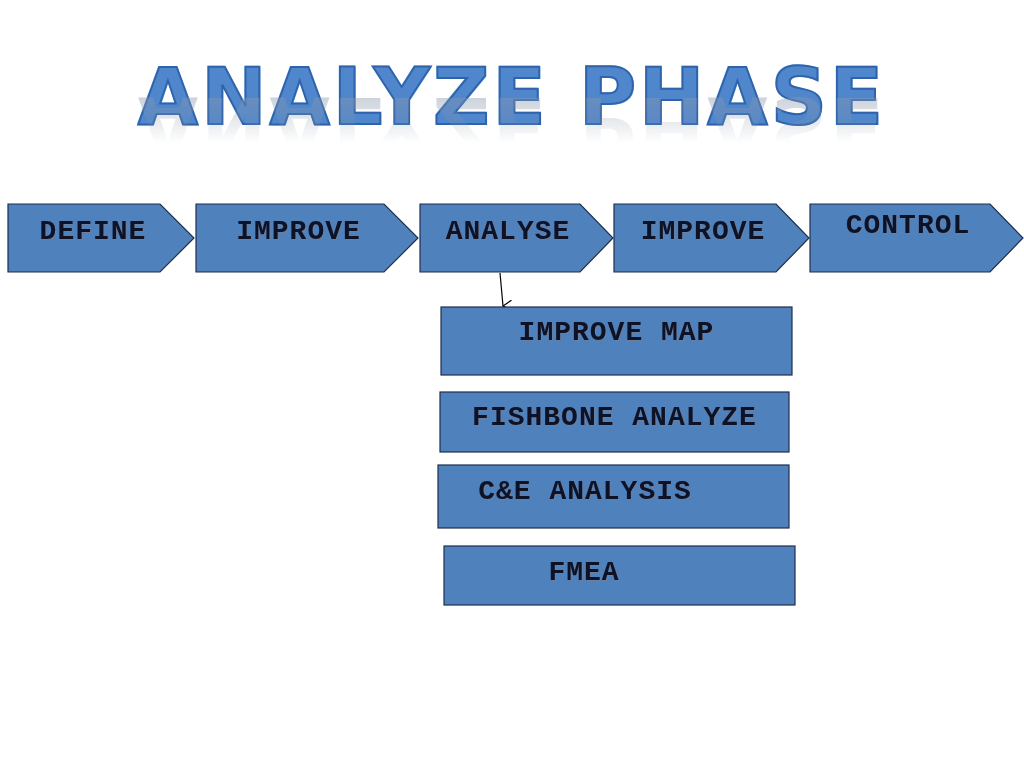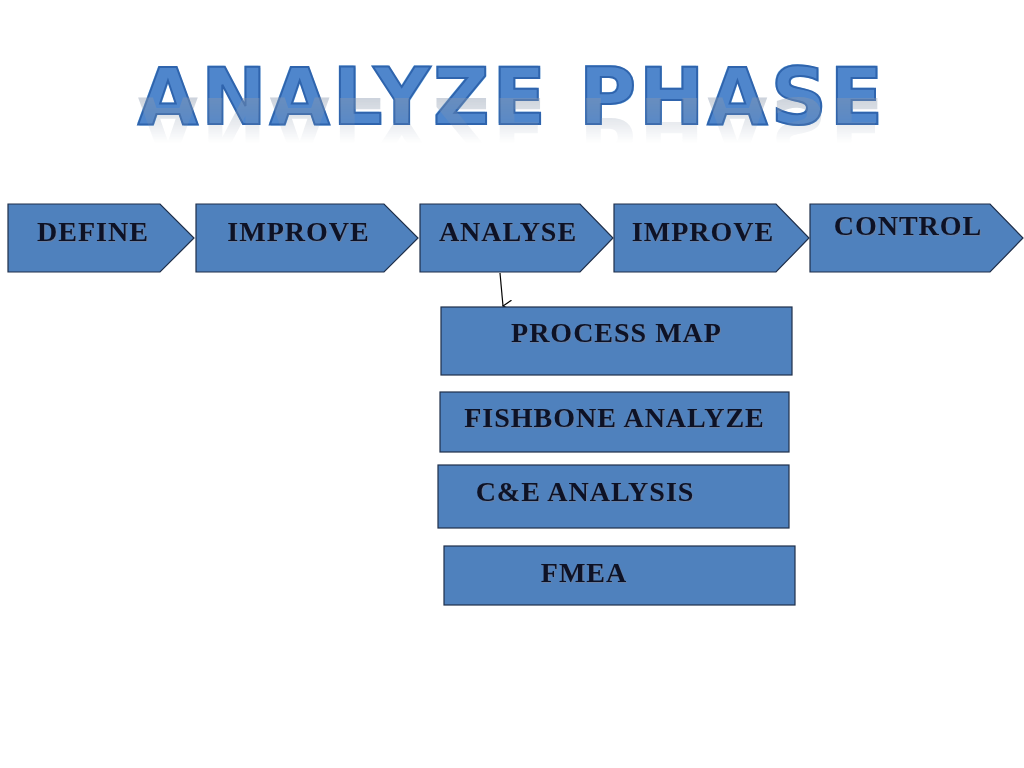--- a/index.html
+++ b/index.html
@@ -19,21 +19,21 @@
     letter-spacing:3px; line-height:90px; top:62px;
     color:#8a98ad;
     transform:scaleY(-1);
     transform-origin:center 28px;
     -webkit-mask-image:linear-gradient(to top, rgba(0,0,0,0.75) 0%, rgba(0,0,0,0) 70%);
     mask-image:linear-gradient(to top, rgba(0,0,0,0.75) 0%, rgba(0,0,0,0) 70%);
     opacity:0.8;
   }
   svg.diagram { position:absolute; left:0; top:0; }
   .label {
-    position:absolute; font-family:Liberation Serif, serif; font-weight:bold;
+    position:absolute; font-family:Liberation Mono, monospace; font-weight:bold;
     font-size:28px; color:#0d1226; letter-spacing:1px; text-align:center;
     text-shadow:1px 1px 0 #6b7fa0; white-space:nowrap; line-height:30px;
     font-variant:small-caps;
   }
 </style>
 </head>
 <body>
 
 <div class="title-wrap">
   <div class="title">ANALYZE PHASE</div>
@@ -60,16 +60,16 @@
   <rect x="438" y="465" width="351" height="63" fill="#4f81bd" stroke="#1f2f4a" stroke-width="1.2"></rect>
   <rect x="444" y="546" width="351" height="59" fill="#4f81bd" stroke="#1f2f4a" stroke-width="1.2"></rect>
 </svg>
 
 <div class="label" style="left:8px; top:217px; width:170px;">DEFINE</div>
 <div class="label" style="left:196px; top:217px; width:205px;">IMPROVE</div>
 <div class="label" style="left:420px; top:217px; width:176px;text-align:center;">ANALYSE</div>
 <div class="label" style="left:614px; top:217px; width:178px;text-align:center;">IMPROVE</div>
 <div class="label" style="left:810px; top:211px; width:196px;">CONTROL</div>
 
-<div class="label" style="left:441px; top:318px; width:351px;">PROCESS MAP</div>
+<div class="label" style="left:441px; top:318px; width:351px;">IMPROVE MAP</div>
 <div class="label" style="left:440px; top:403px; width:349px;">FISHBONE ANALYZE</div>
 <div class="label" style="left:438px; top:477px; width:294px;">C&amp;E ANALYSIS</div>
 <div class="label" style="left:444px; top:558px; width:280px;">FMEA</div>
 
 </body></html>

